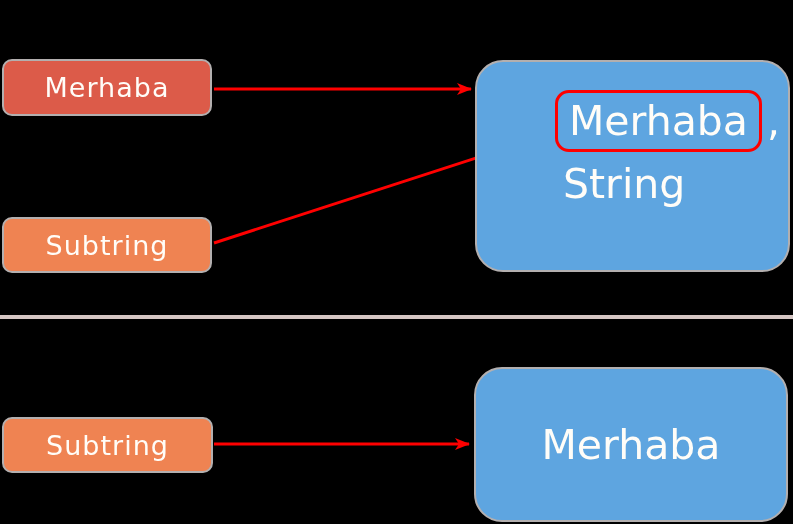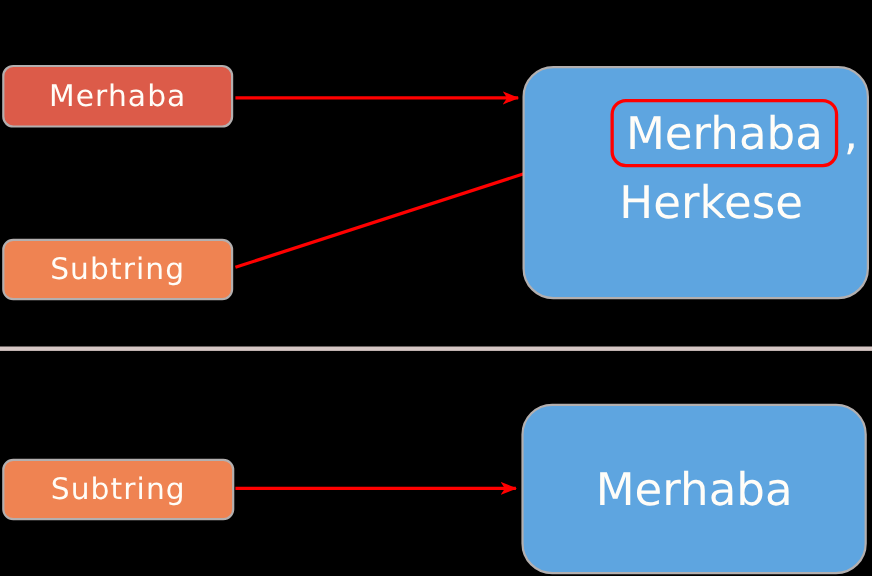--- a/index.html
+++ b/index.html
@@ -112,21 +112,21 @@
   </div>
 
   <div class="box label-box substring-box-top">
     <span>Subtring</span>
   </div>
 
   <div class="box result-box result-box-top">
     <div class="result-line1">
       <span class="highlight"><span>Merhaba</span></span><span class="comma">,</span>
     </div>
-    <div class="result-line2">Herkese</div>
+    <div class="result-line2">String</div>
   </div>
 
   <div class="divider"></div>
 
   <div class="box label-box substring-box-bottom">
     <span>Subtring</span>
   </div>
 
   <div class="box result-box result-box-bottom">
     <span>Merhaba</span>

